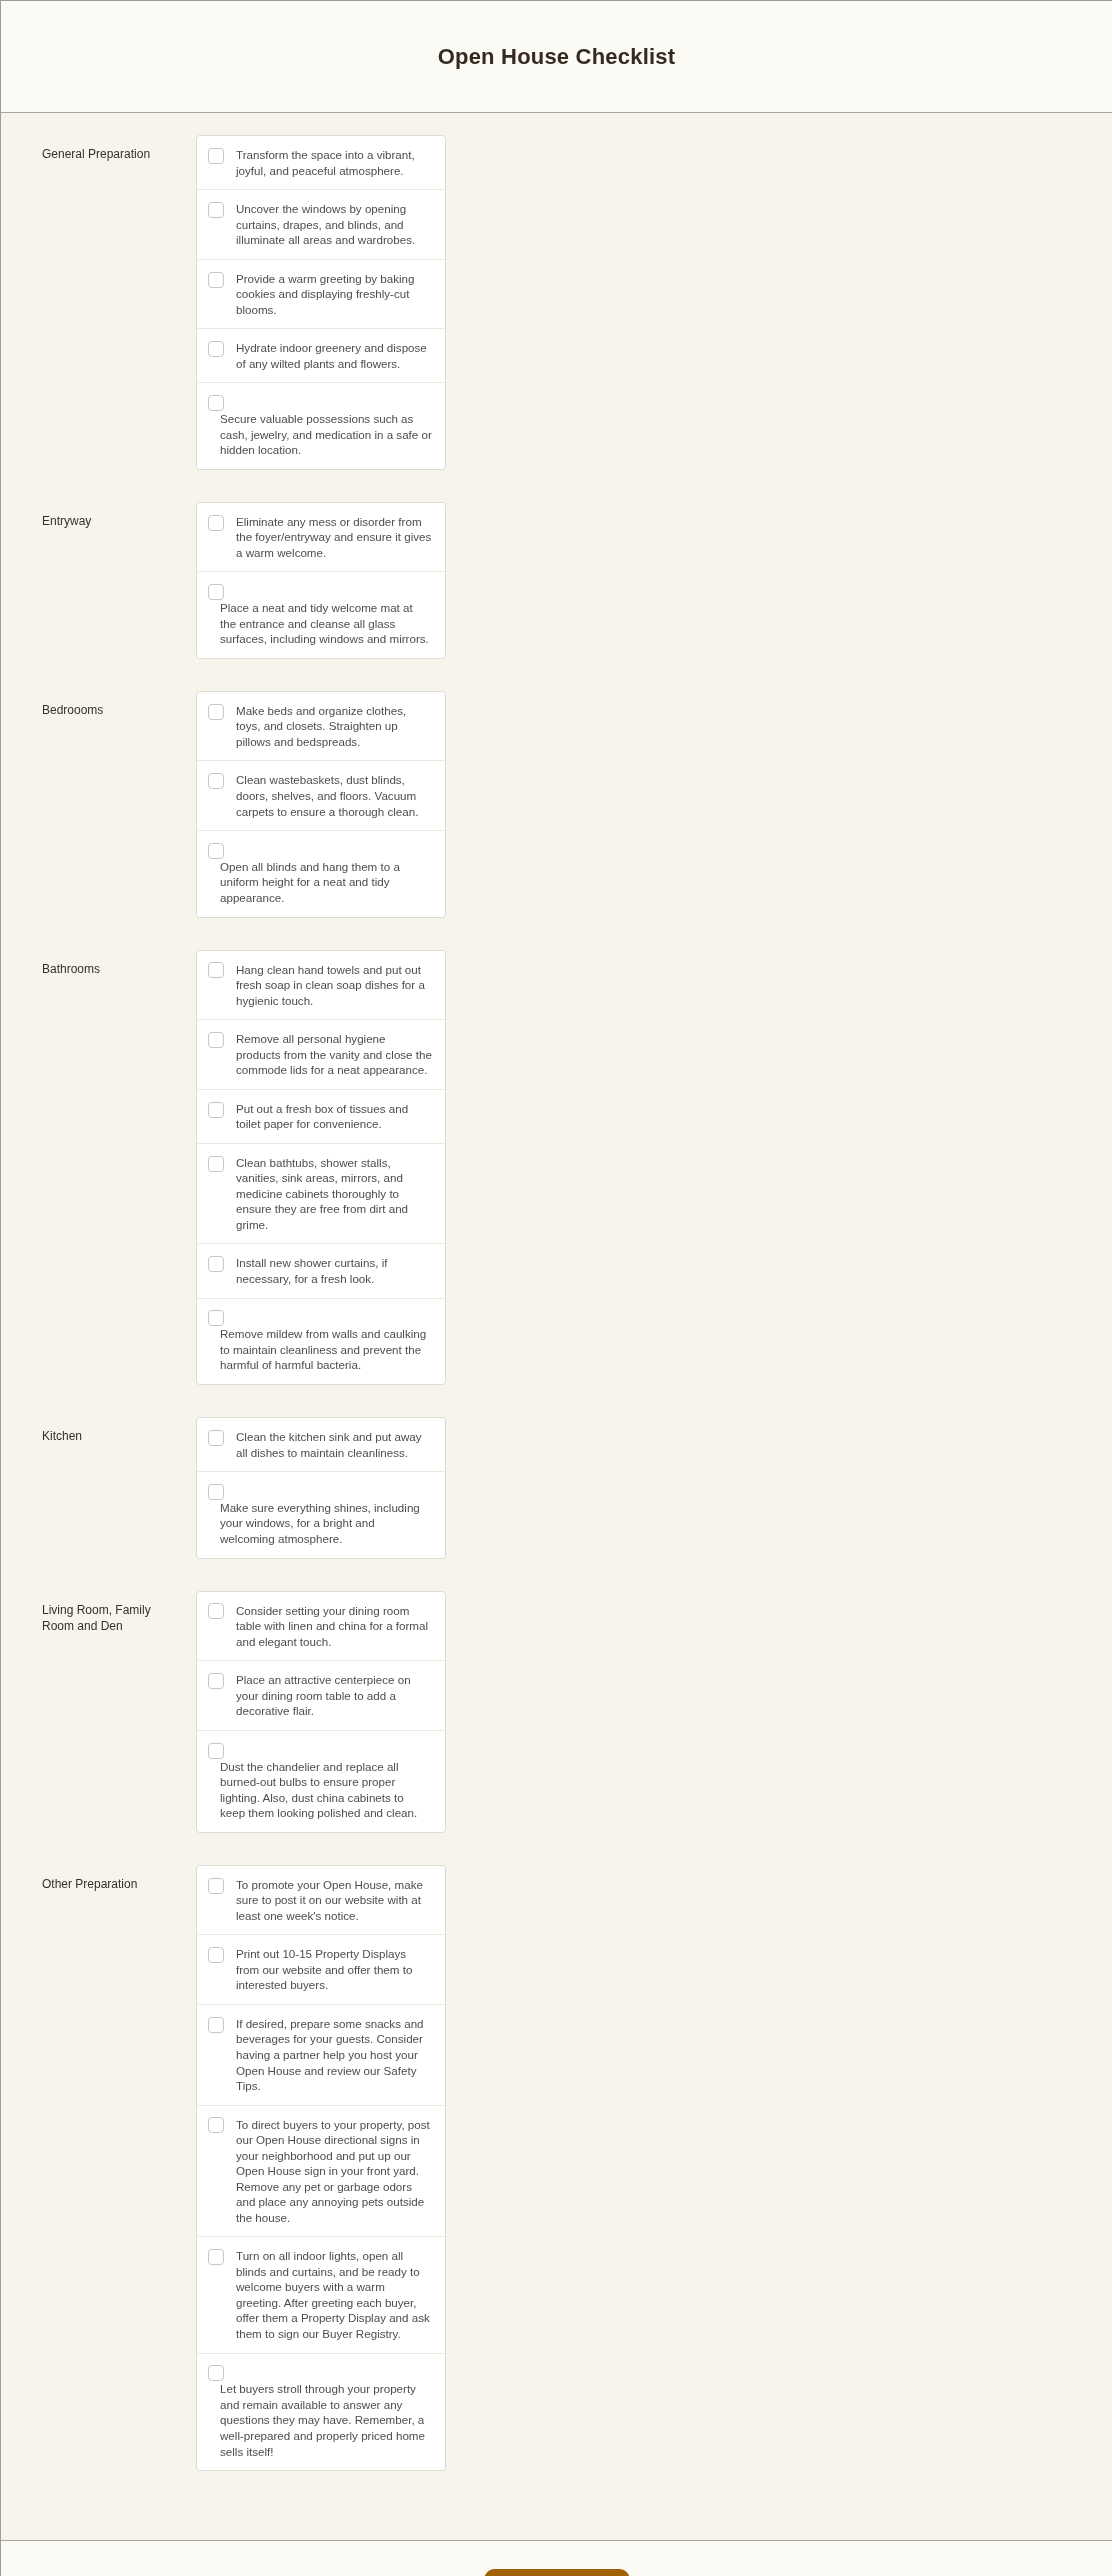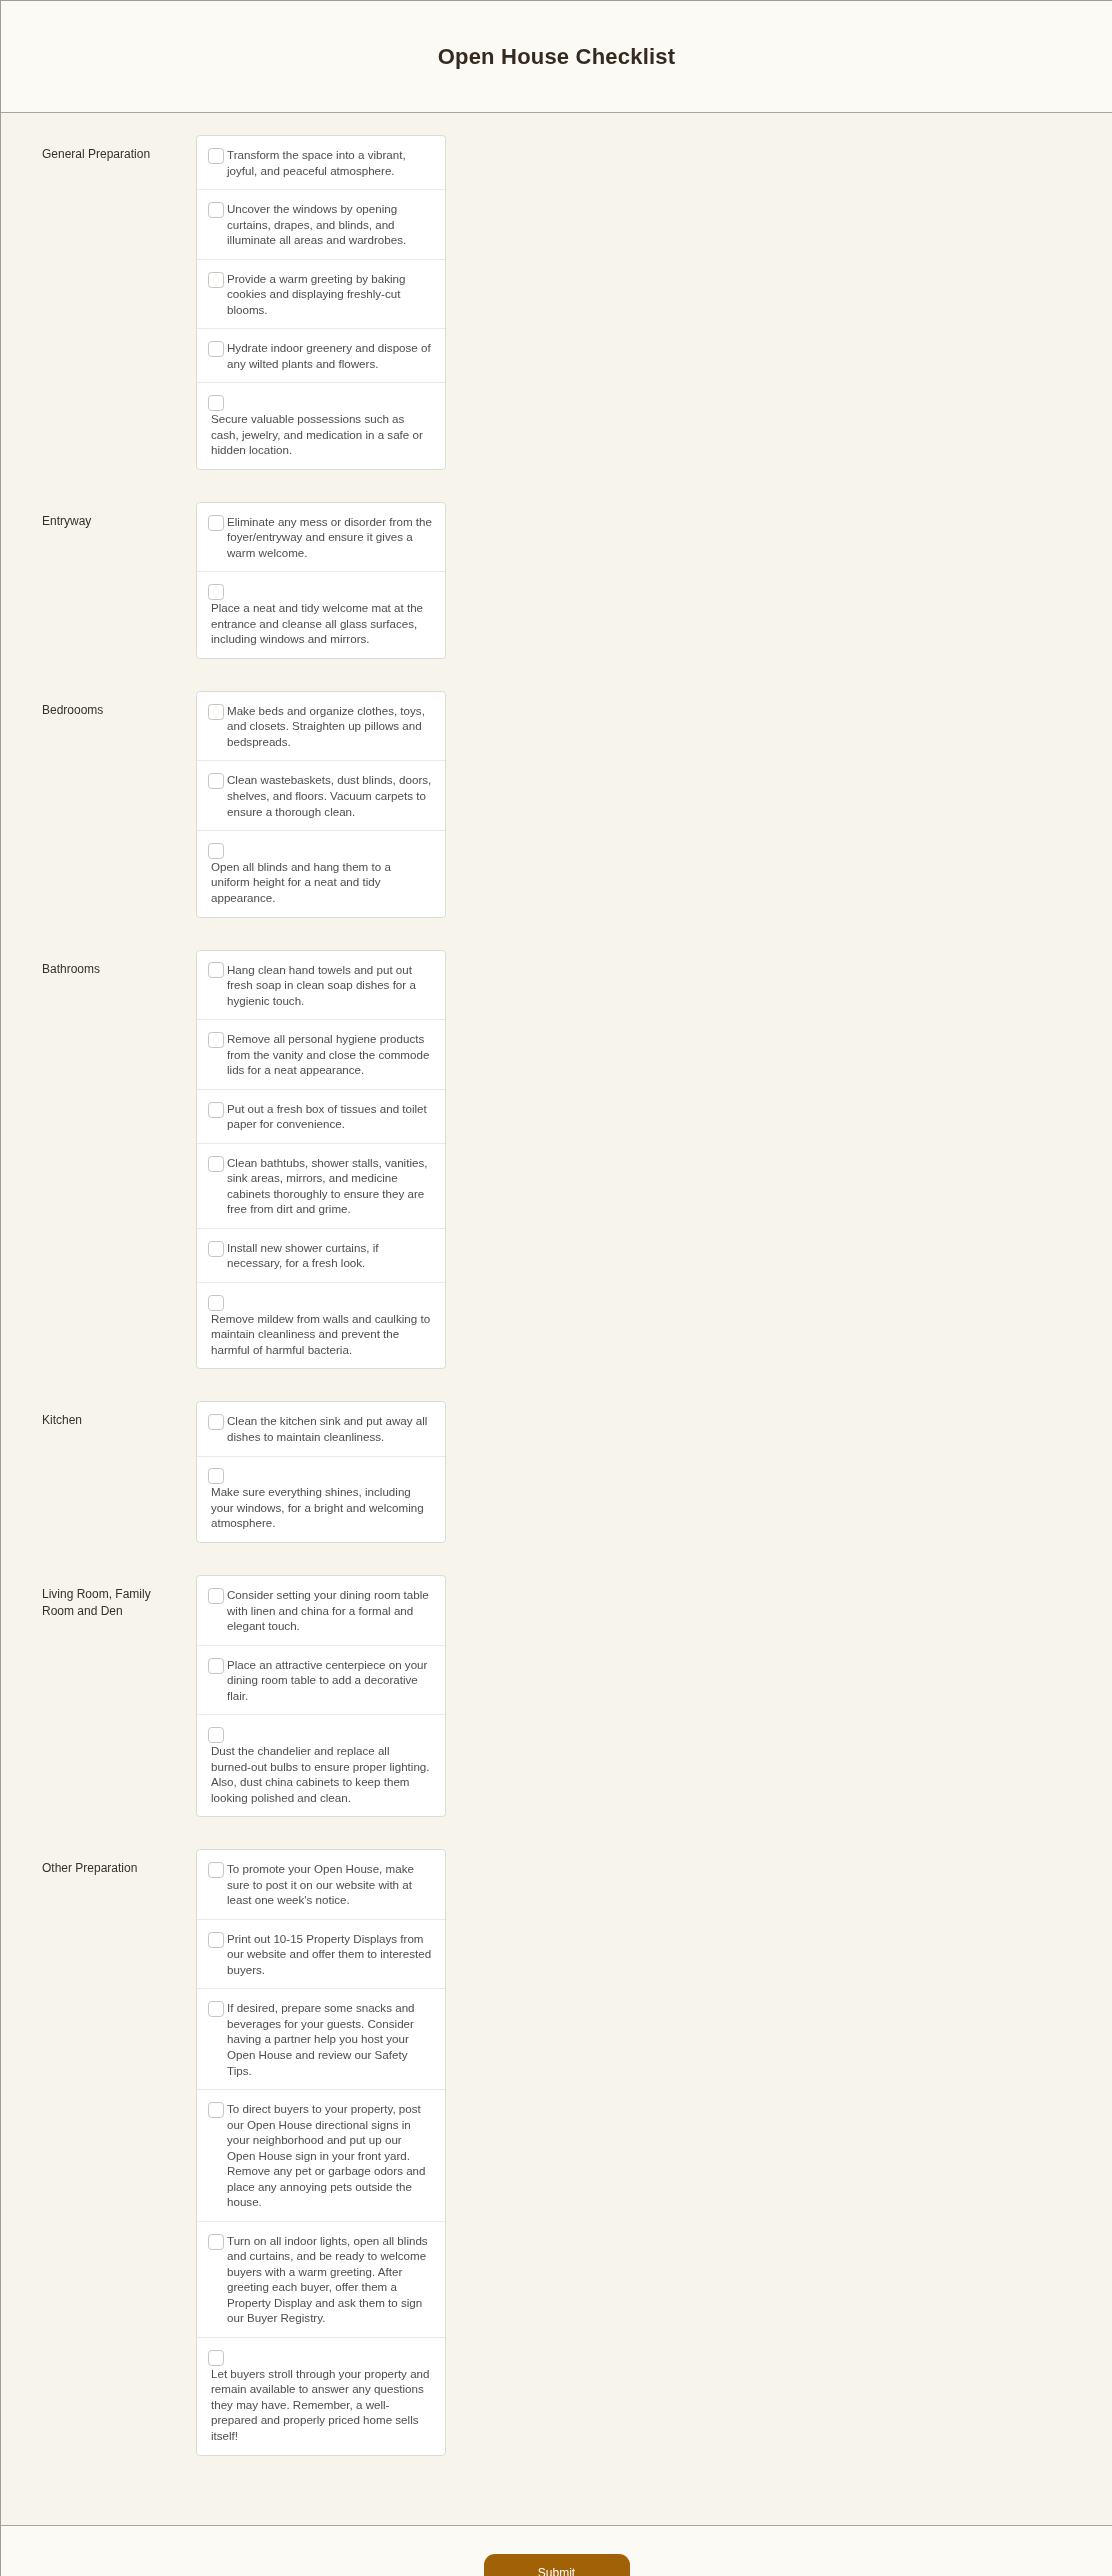--- a/index.html
+++ b/index.html
@@ -70,21 +70,21 @@
   .checkbox {
     width: 16px;
     height: 16px;
     flex: 0 0 16px;
     background: #ffffff;
     border: 0.9px solid #c6c5bf;
     border-radius: 3.7px;
     margin-top: 0.9px;
   }
   .check-text {
-    margin-left: 3px;
+    margin-left: 12px;
     font-size: 11.6px;
     line-height: 1.34;
     color: #4e4d4a;
   }
   .form-footer {
     background: #fbfaf4;
     border-top: 1.9px solid #a6a59e;
     height: 95px;
     display: flex;
     align-items: center;

